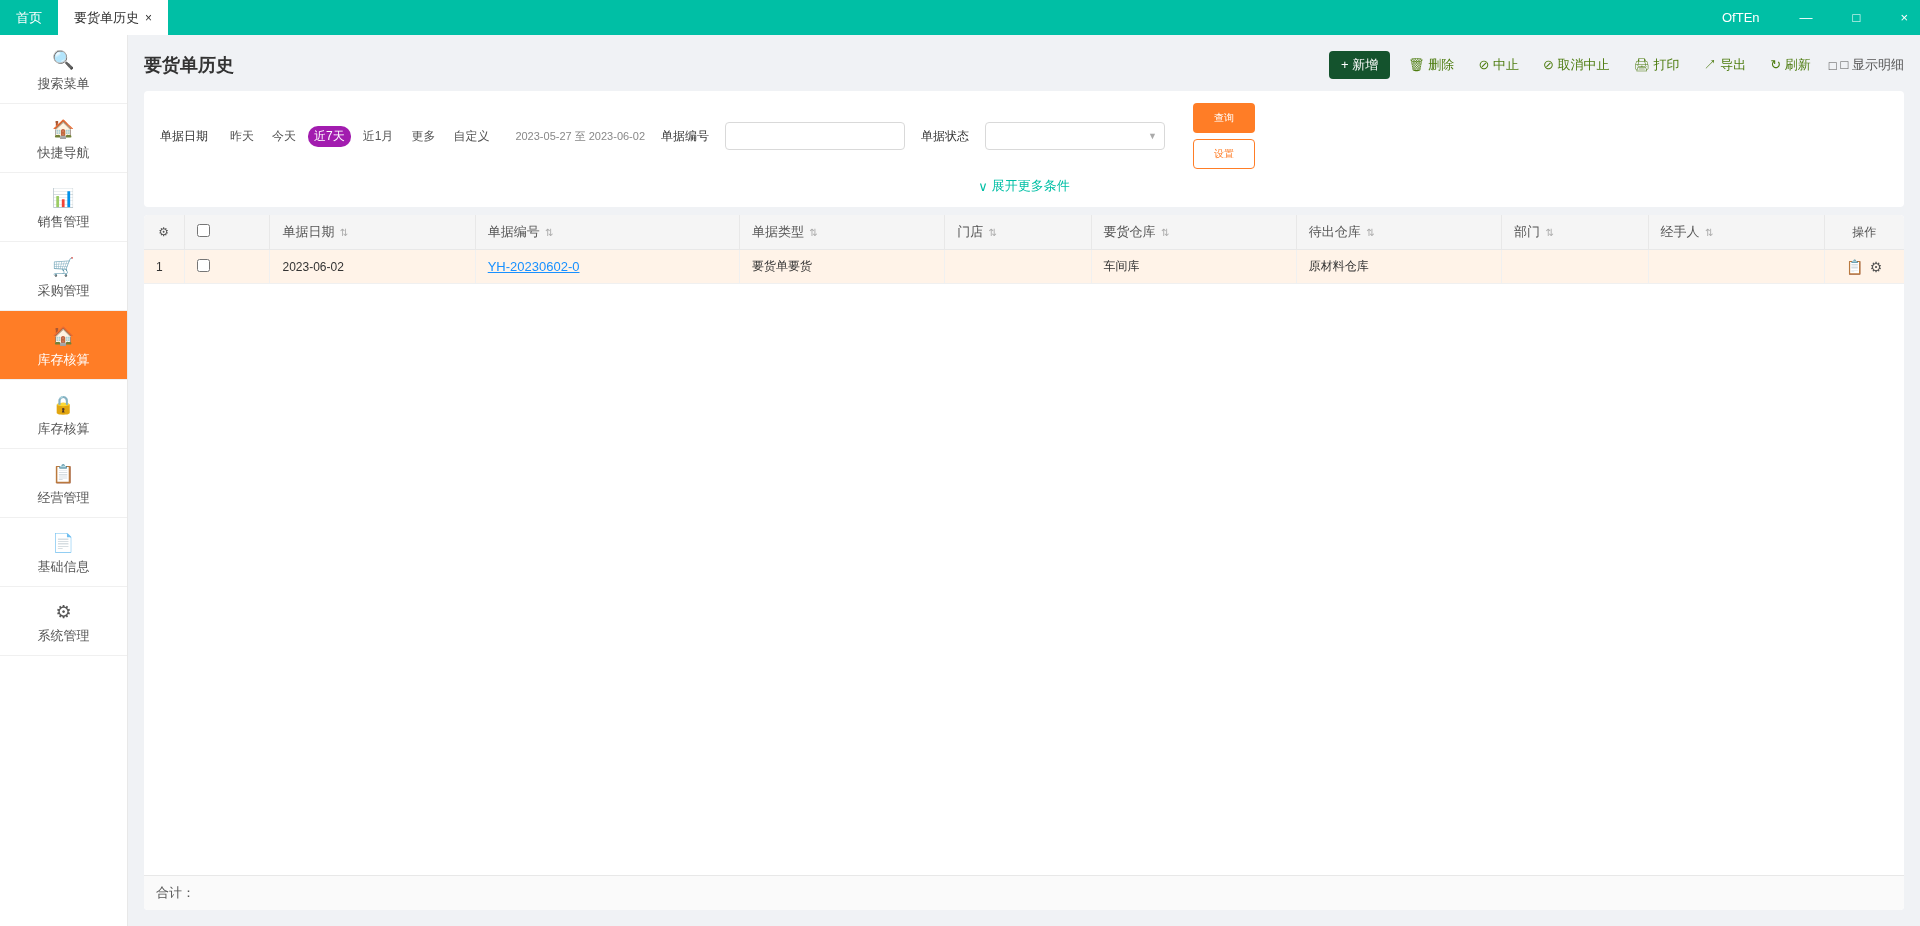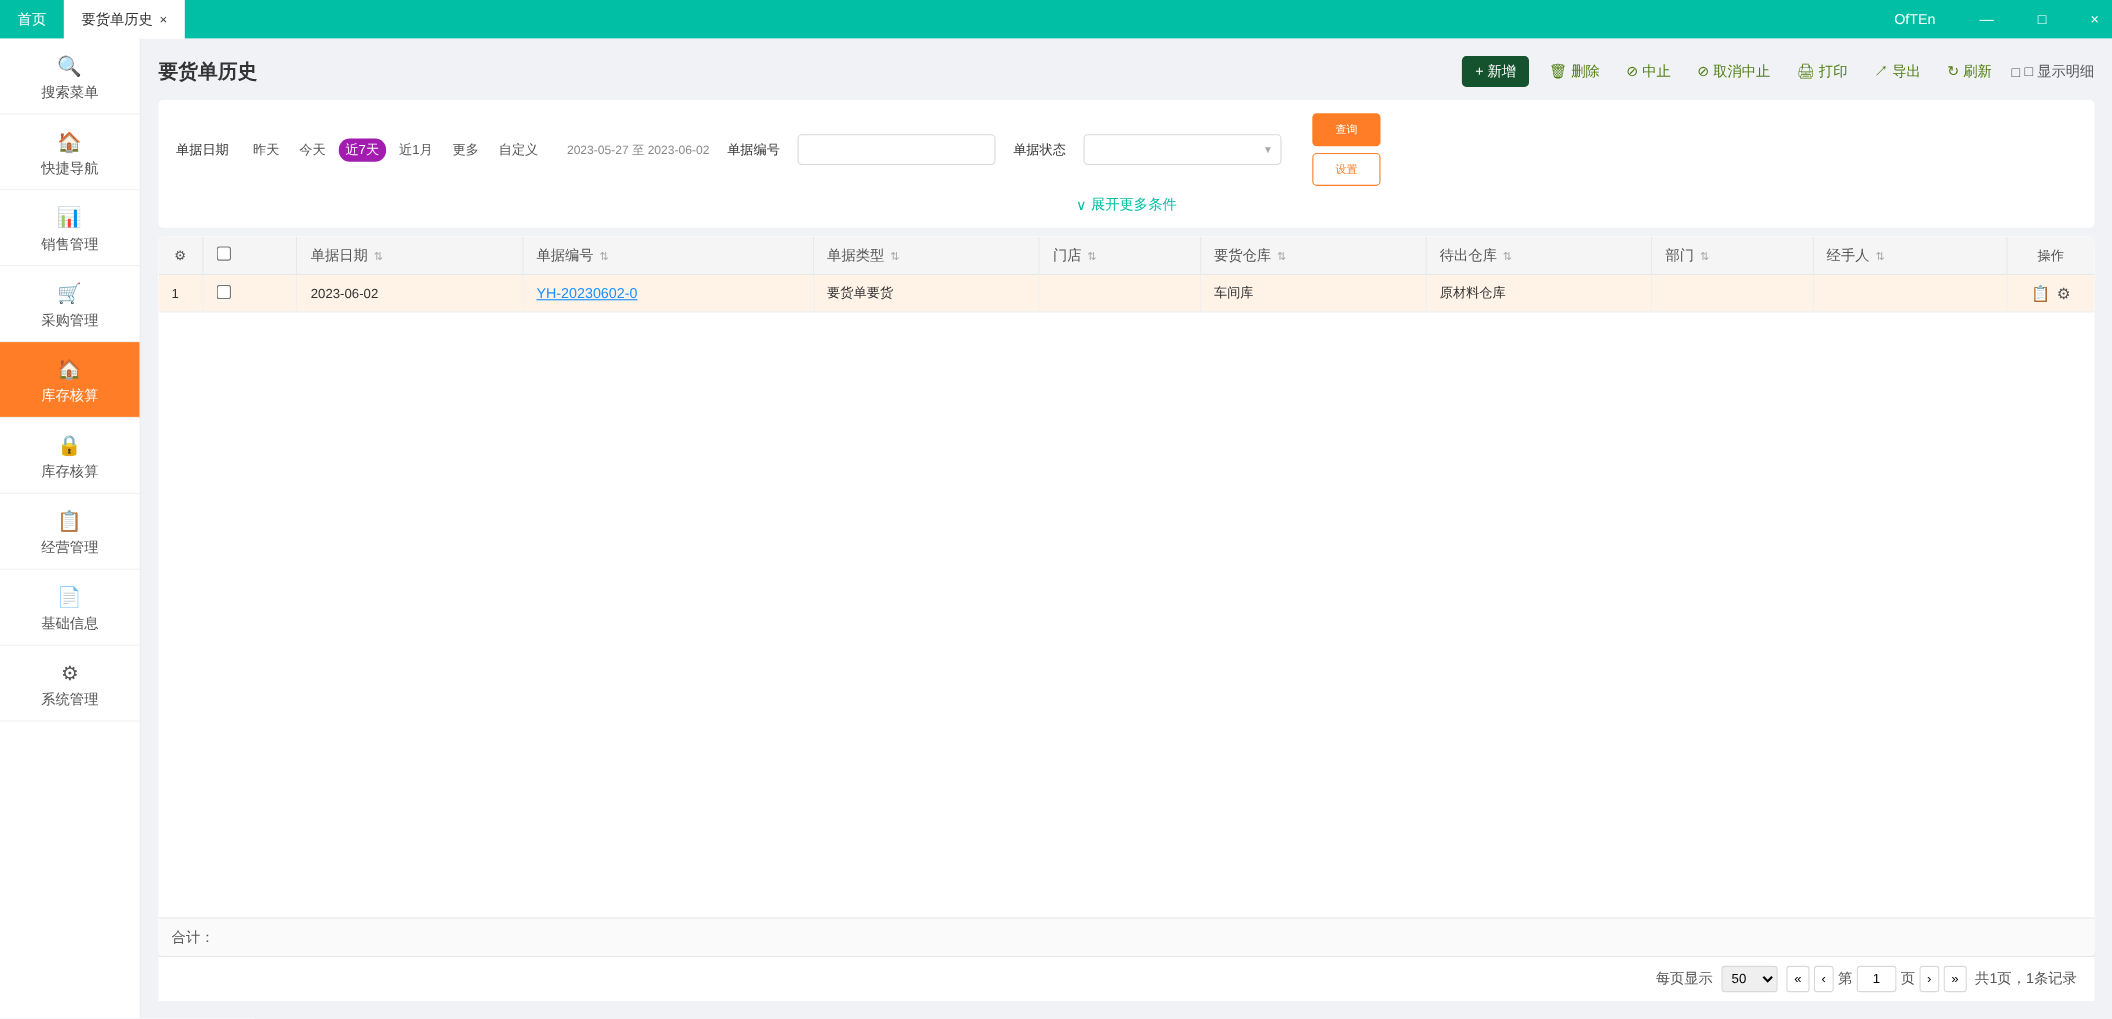--- a/index.html
+++ b/index.html
@@ -538,33 +538,15 @@
             </tr>
           </tbody>
         </table>
       </div>
 
       <div class="table-footer">
         <span>合计：</span>
       </div>
     </div>
 
-    <div class="pagination-bar">
-      <span>每页显示</span>
-      <select>
-        <option value="50" selected="">50</option>
-        <option value="20">20</option>
-        <option value="100">100</option>
-      </select>
-      <div class="page-nav">
-        <button>«</button>
-        <button>‹</button>
-        <span>第</span>
-        <input class="page-input" type="text" value="1" style="">
-        <span>页</span>
-        <button>›</button>
-        <button>»</button>
-      </div>
-      <span>共1页，1条记录</span>
-    </div>
 
   </div>
 </div>
 
 </body></html>

